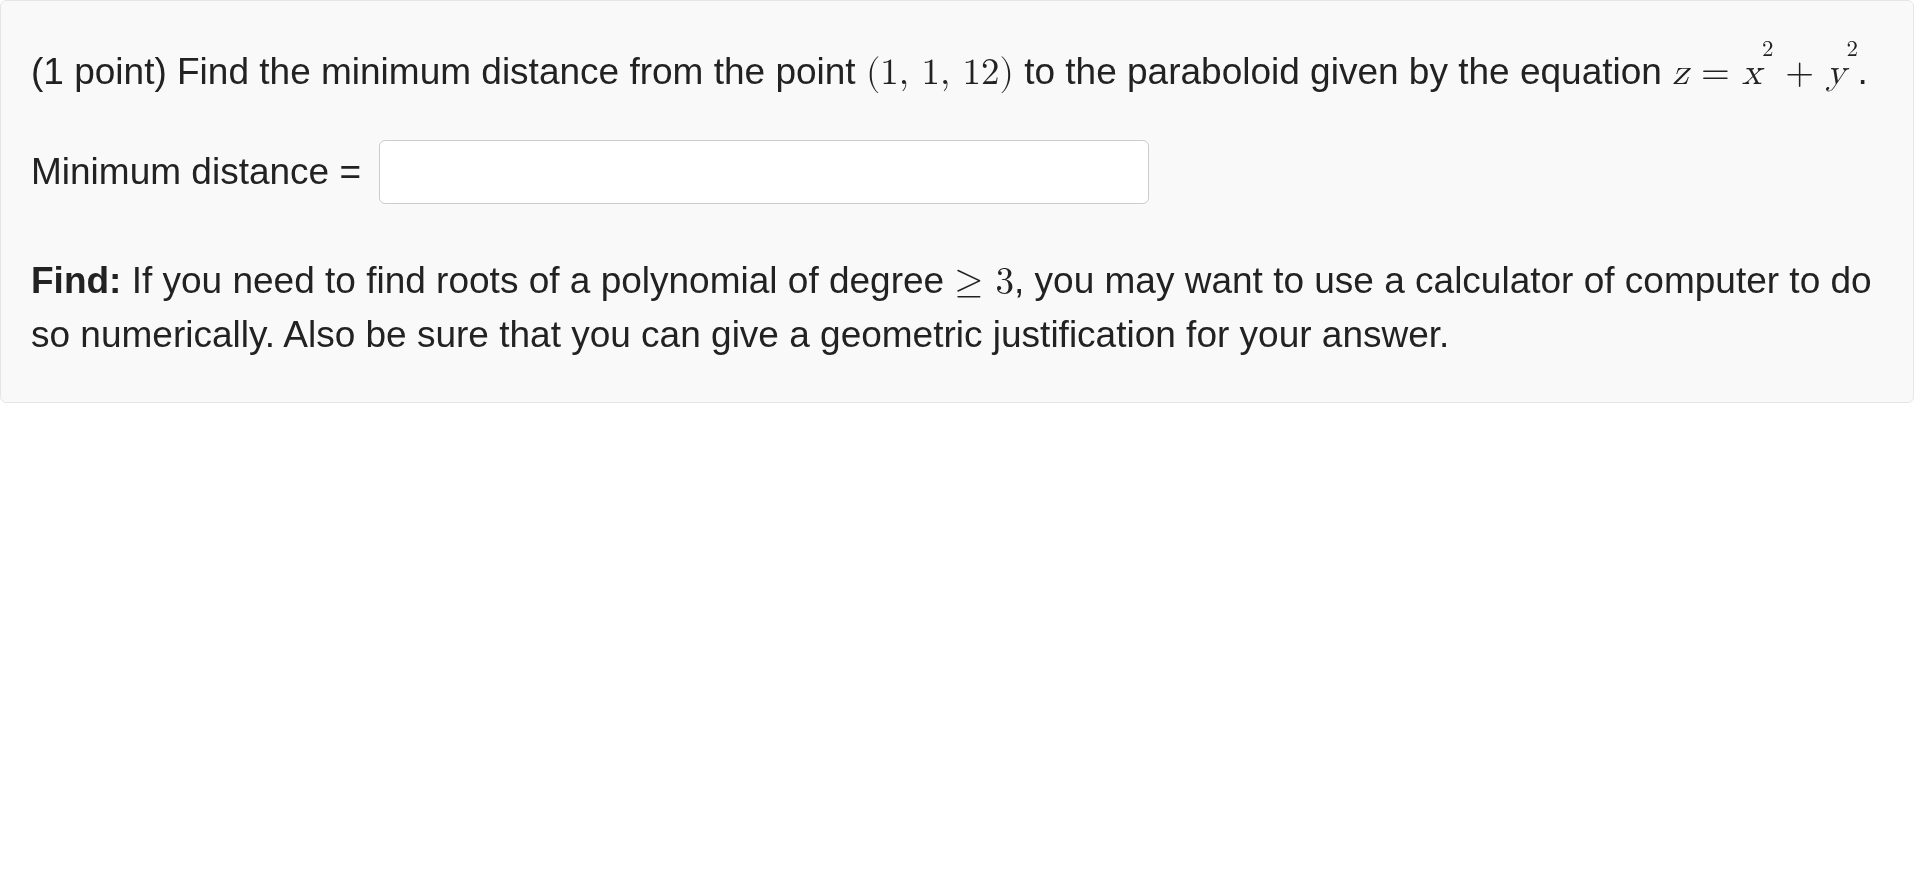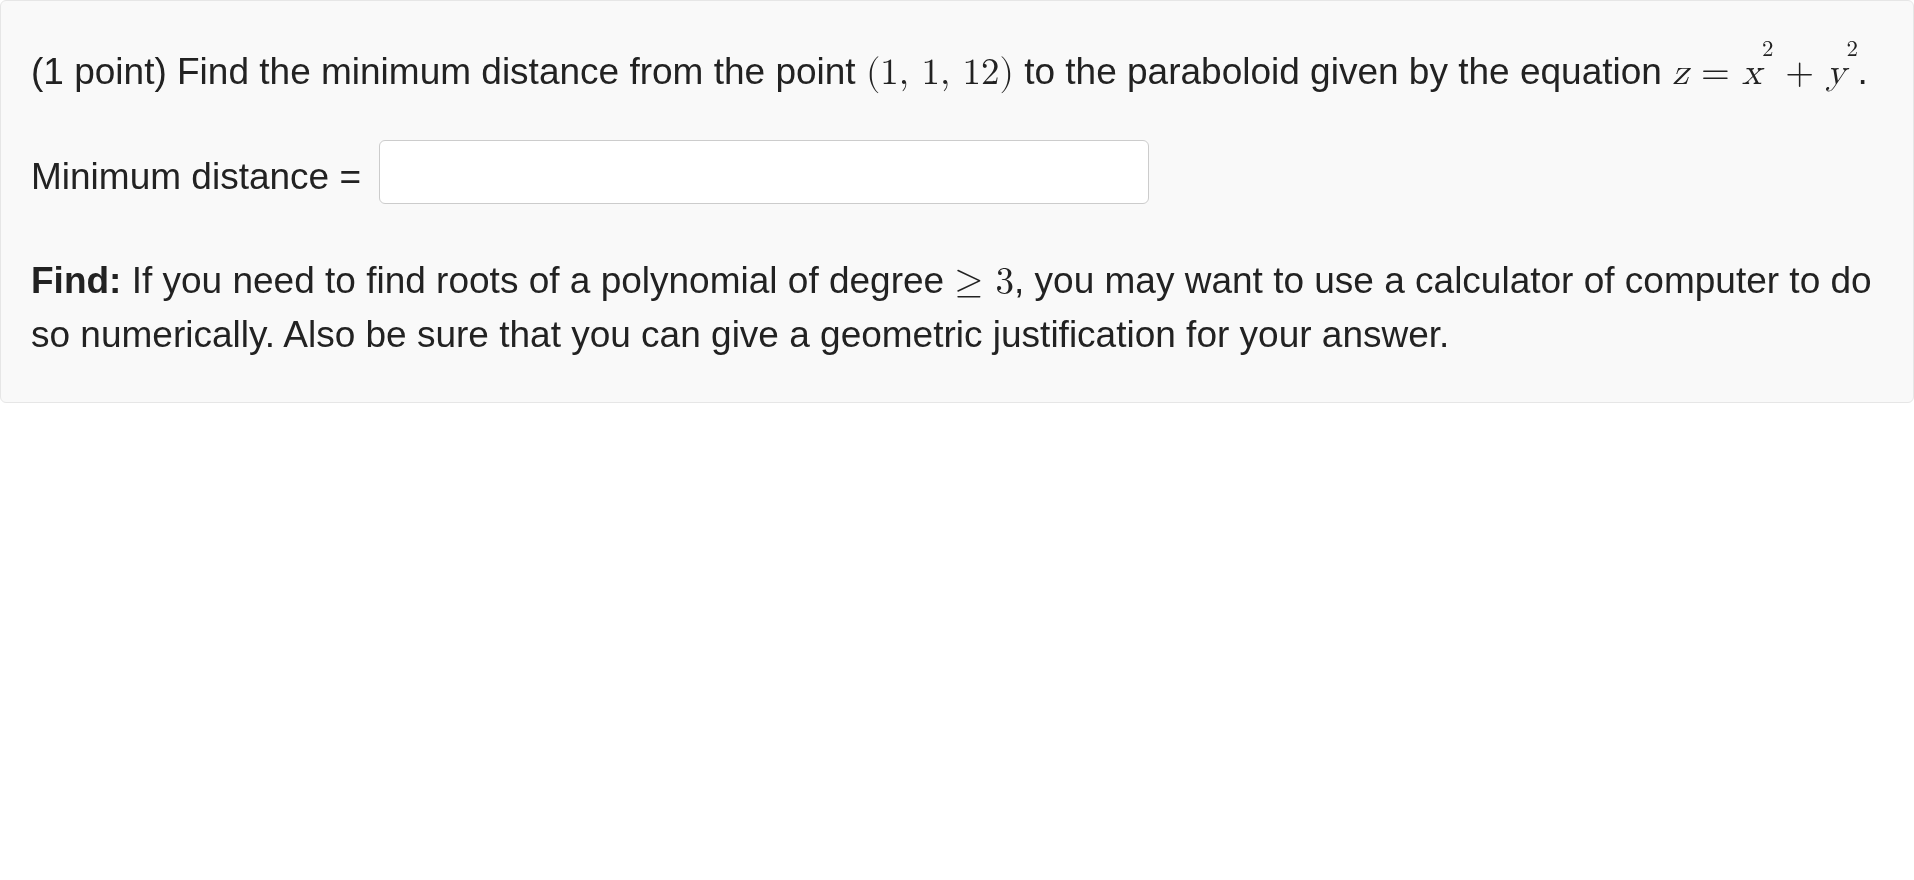--- a/index.html
+++ b/index.html
@@ -20,21 +20,21 @@
     border-radius: 6px;
     font-size: 37px;
     line-height: 1.45;
     color: #222222;
   }
   .para {
     margin: 0 0 28px 0;
   }
   .answer-row {
     display: flex;
-    align-items: flex-end;
+    align-items: center;
     margin: 40px 0 50px 0;
   }
   .answer-label {
     margin-right: 18px;
     white-space: nowrap;
   }
   .answer-input {
     width: 770px;
     height: 64px;
     font-size: 30px;

